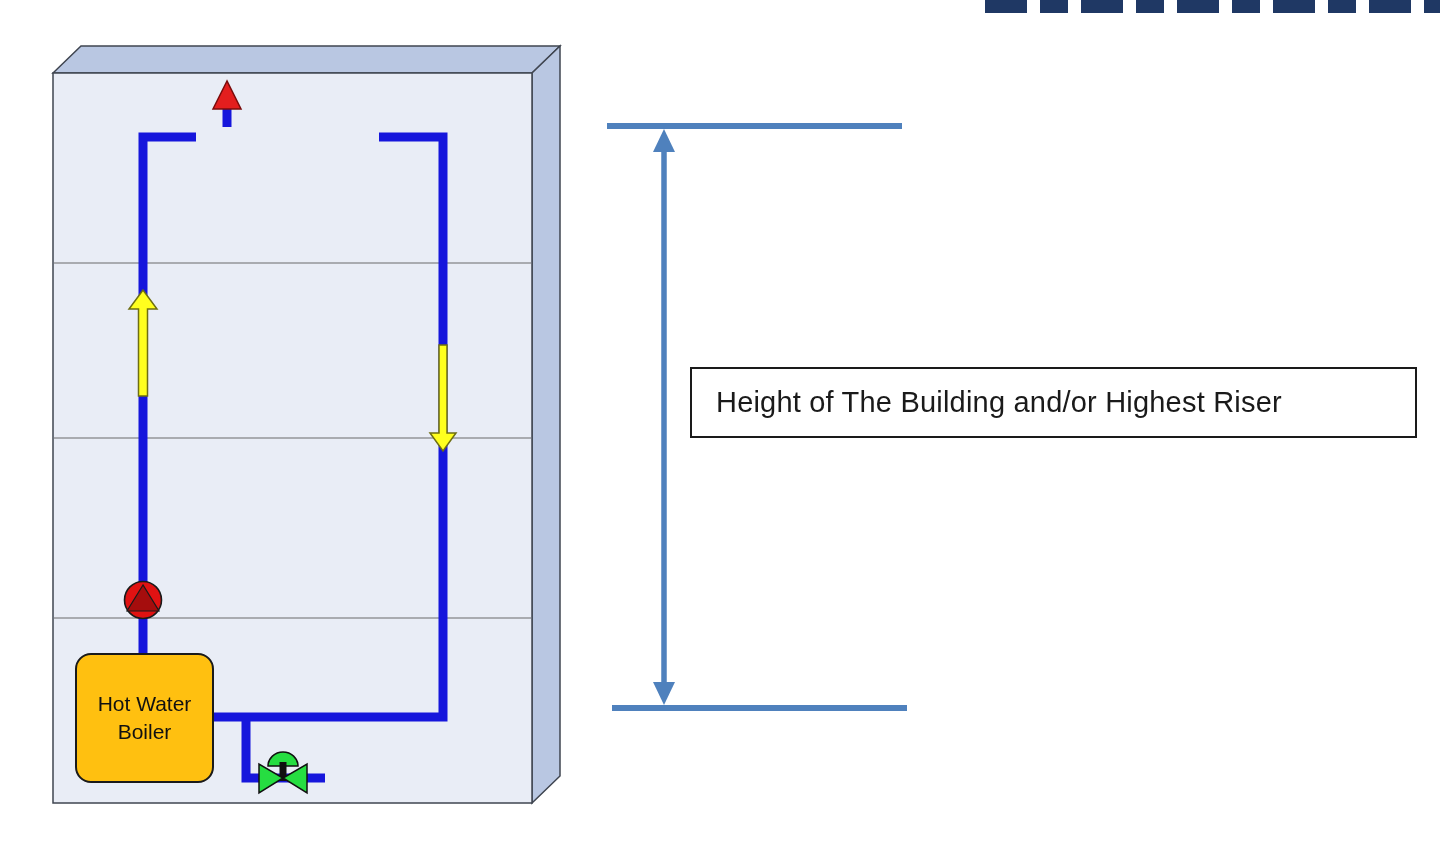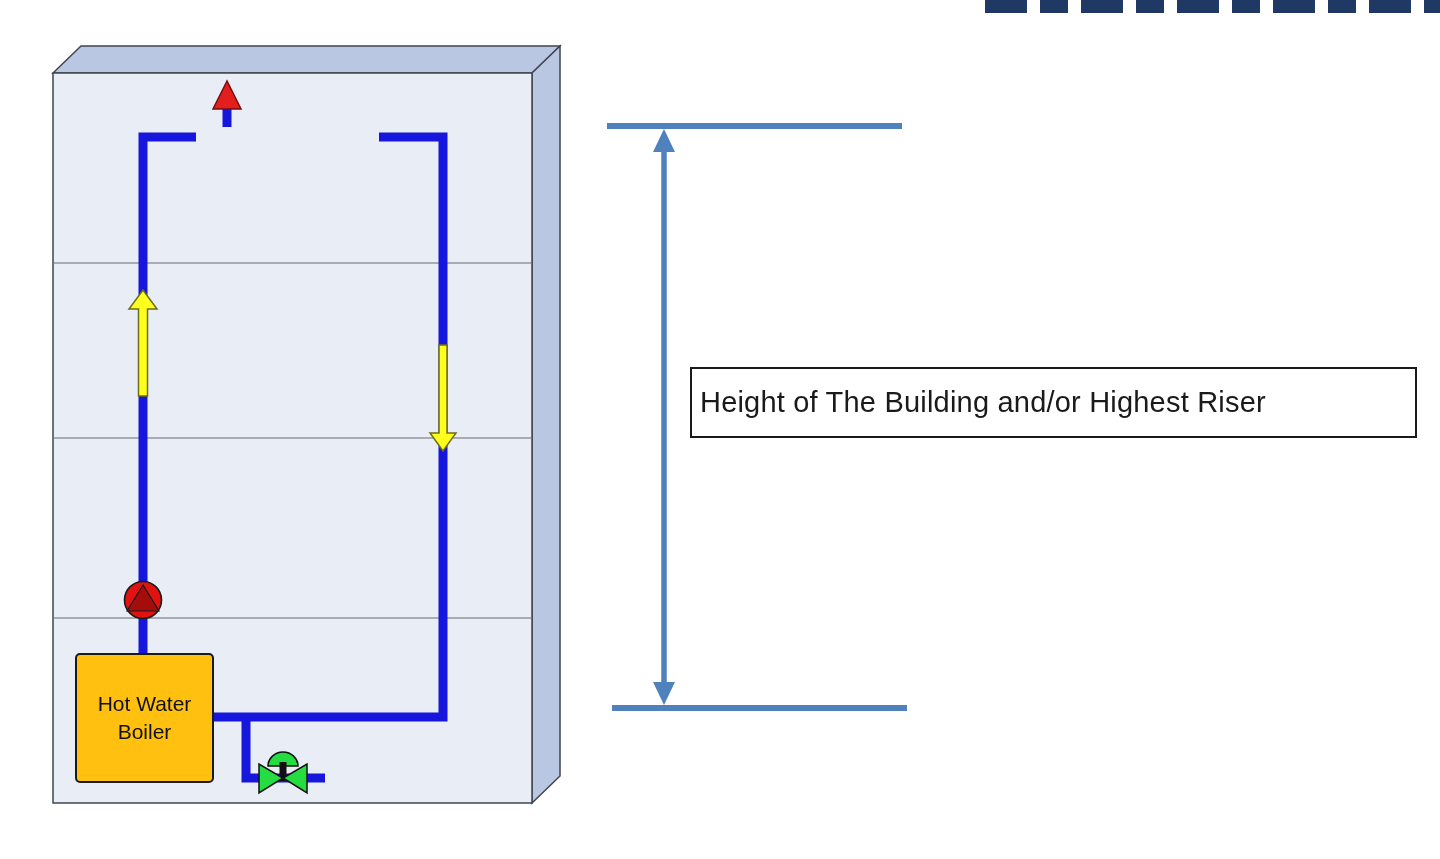--- a/index.html
+++ b/index.html
@@ -25,28 +25,28 @@
   
   .coil{position:absolute;left:192px;top:123px;width:191px;height:27px;
         background:var(--coil);border:2px solid var(--coilBorder);border-radius:16px;
         box-sizing:border-box;display:flex;align-items:center;justify-content:center;
         background-image:
           repeating-linear-gradient(45deg, rgba(6,80,30,.40) 0 1px, transparent 1px 5px),
           repeating-linear-gradient(-45deg, rgba(6,80,30,.40) 0 1px, transparent 1px 5px);}
   .coil-label{font-size:18px;color:#0b1a0b;letter-spacing:.2px;line-height:1;}
 
   .boiler{position:absolute;left:75px;top:653px;width:139px;height:130px;
-          background:var(--boiler);border:2px solid #1a1a1a;border-radius:5px;
+          background:var(--boiler);border:2px solid #1a1a1a;border-radius:16px;
           box-sizing:border-box;display:flex;align-items:center;justify-content:center;text-align:center;}
   .boiler-label{font-size:21px;line-height:28px;color:#111;white-space:pre-line;}
 
   .height-box{position:absolute;left:690px;top:367px;width:727px;height:71px;
               background:#fff;border:2px solid #1a1a1a;box-sizing:border-box;
               display:flex;align-items:center;}
-  .height-label{font-size:29px;color:#1a1a1a;padding-left:8px;letter-spacing:.2px;}
+  .height-label{font-size:29px;color:#1a1a1a;padding-left:24px;letter-spacing:.2px;}
 
   .top-dashes{position:absolute;left:985px;top:0;width:455px;height:13px;
               background:repeating-linear-gradient(90deg,
                  var(--navy) 0 42px, transparent 42px 55px, var(--navy) 55px 83px, transparent 83px 96px);}
 </style>
 </head>
 <body>
 
 <div class="stage">
 

